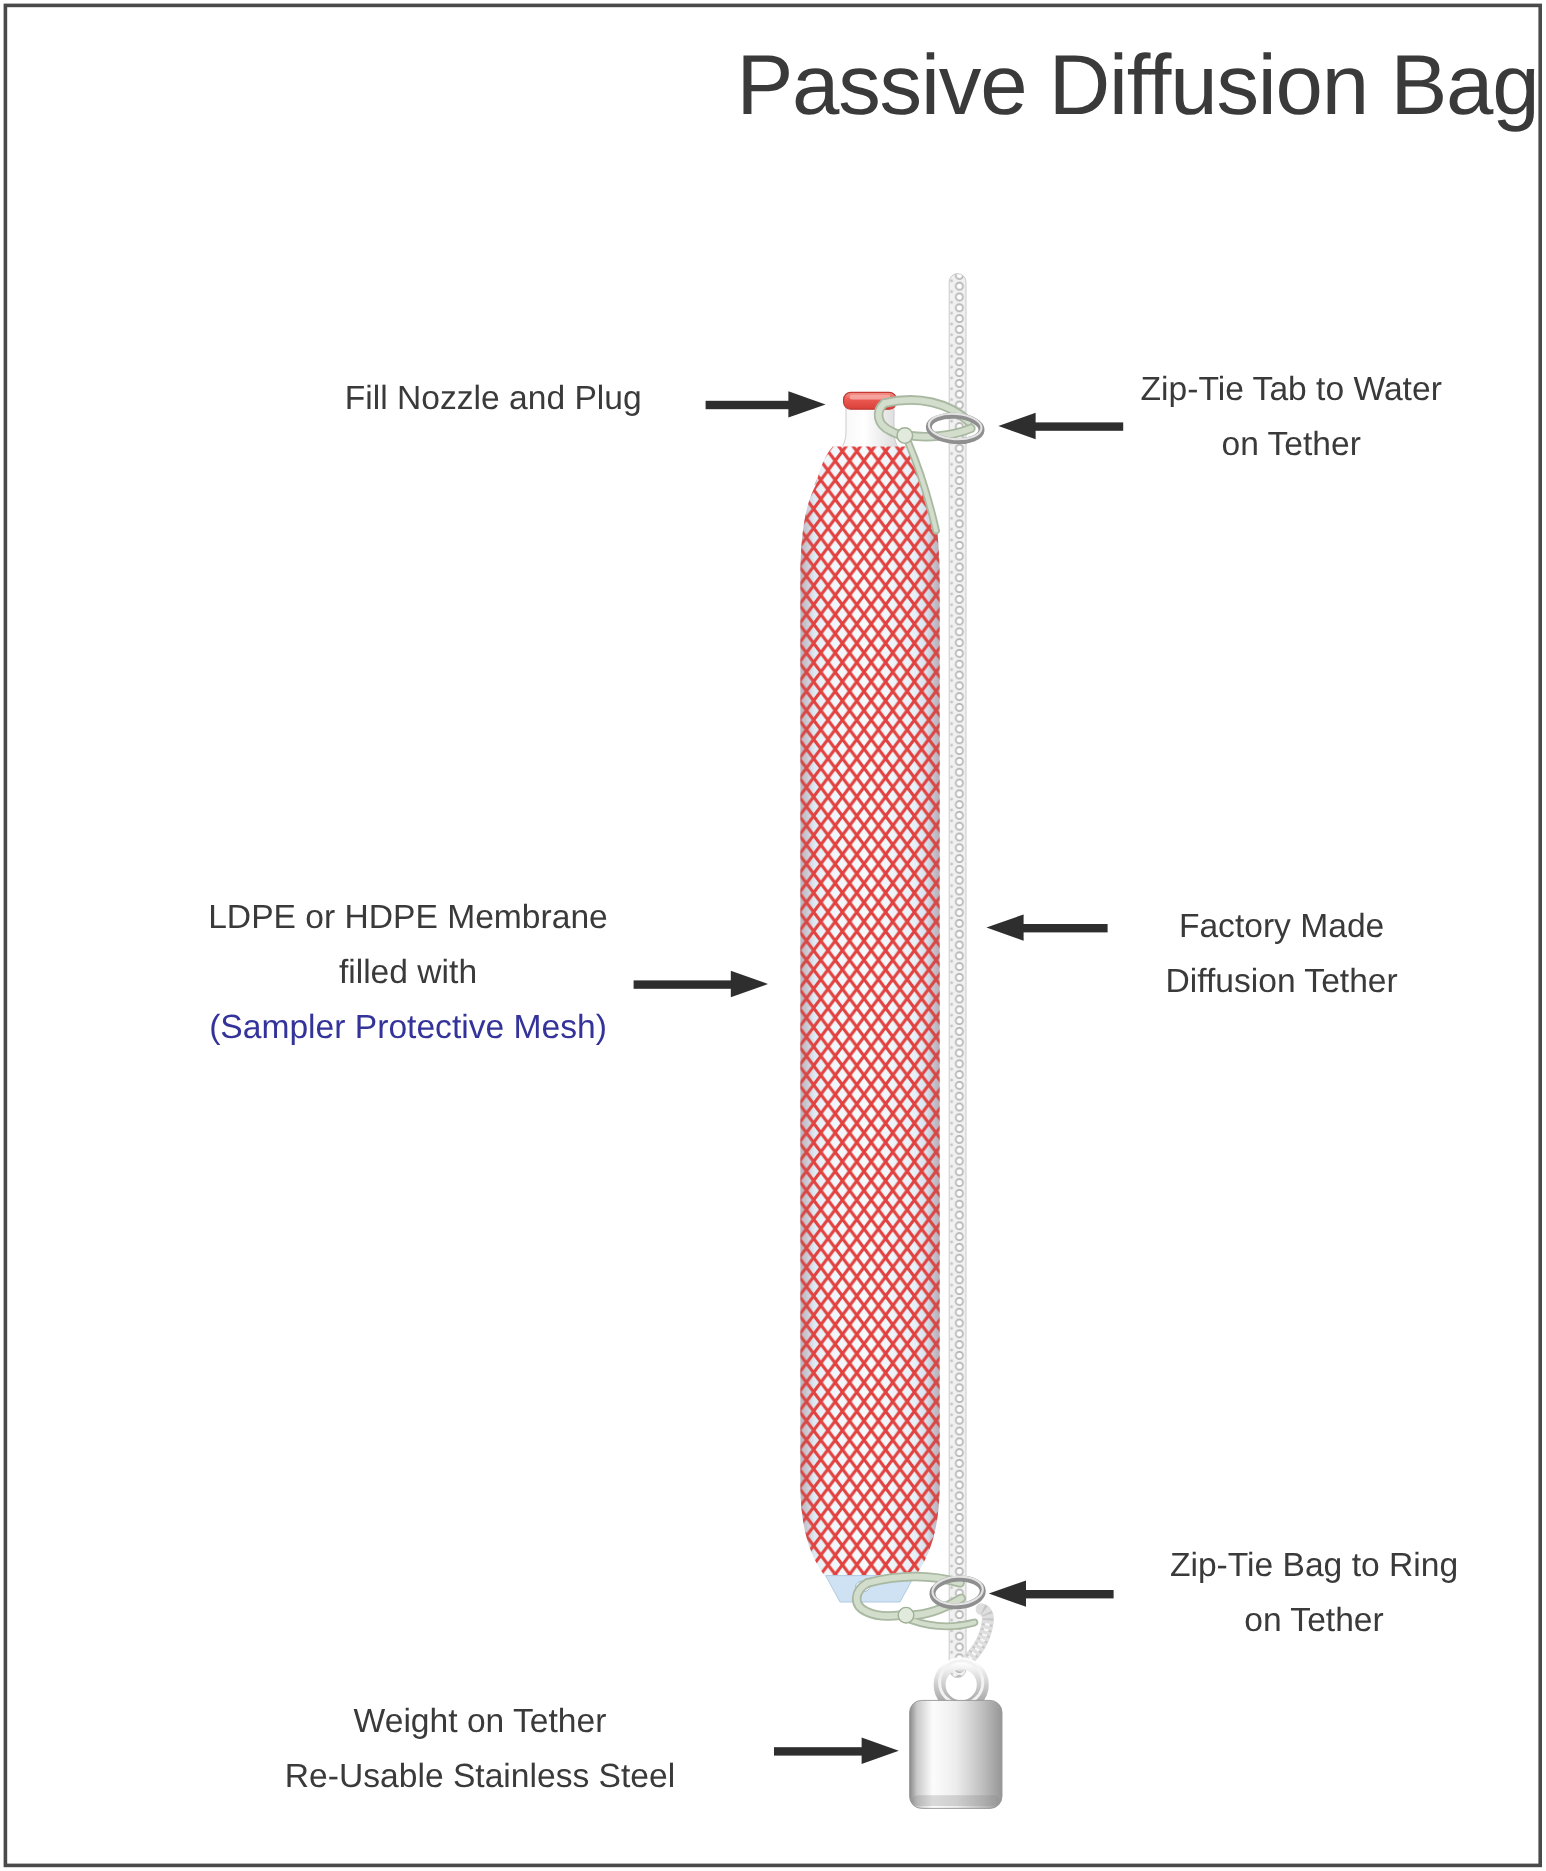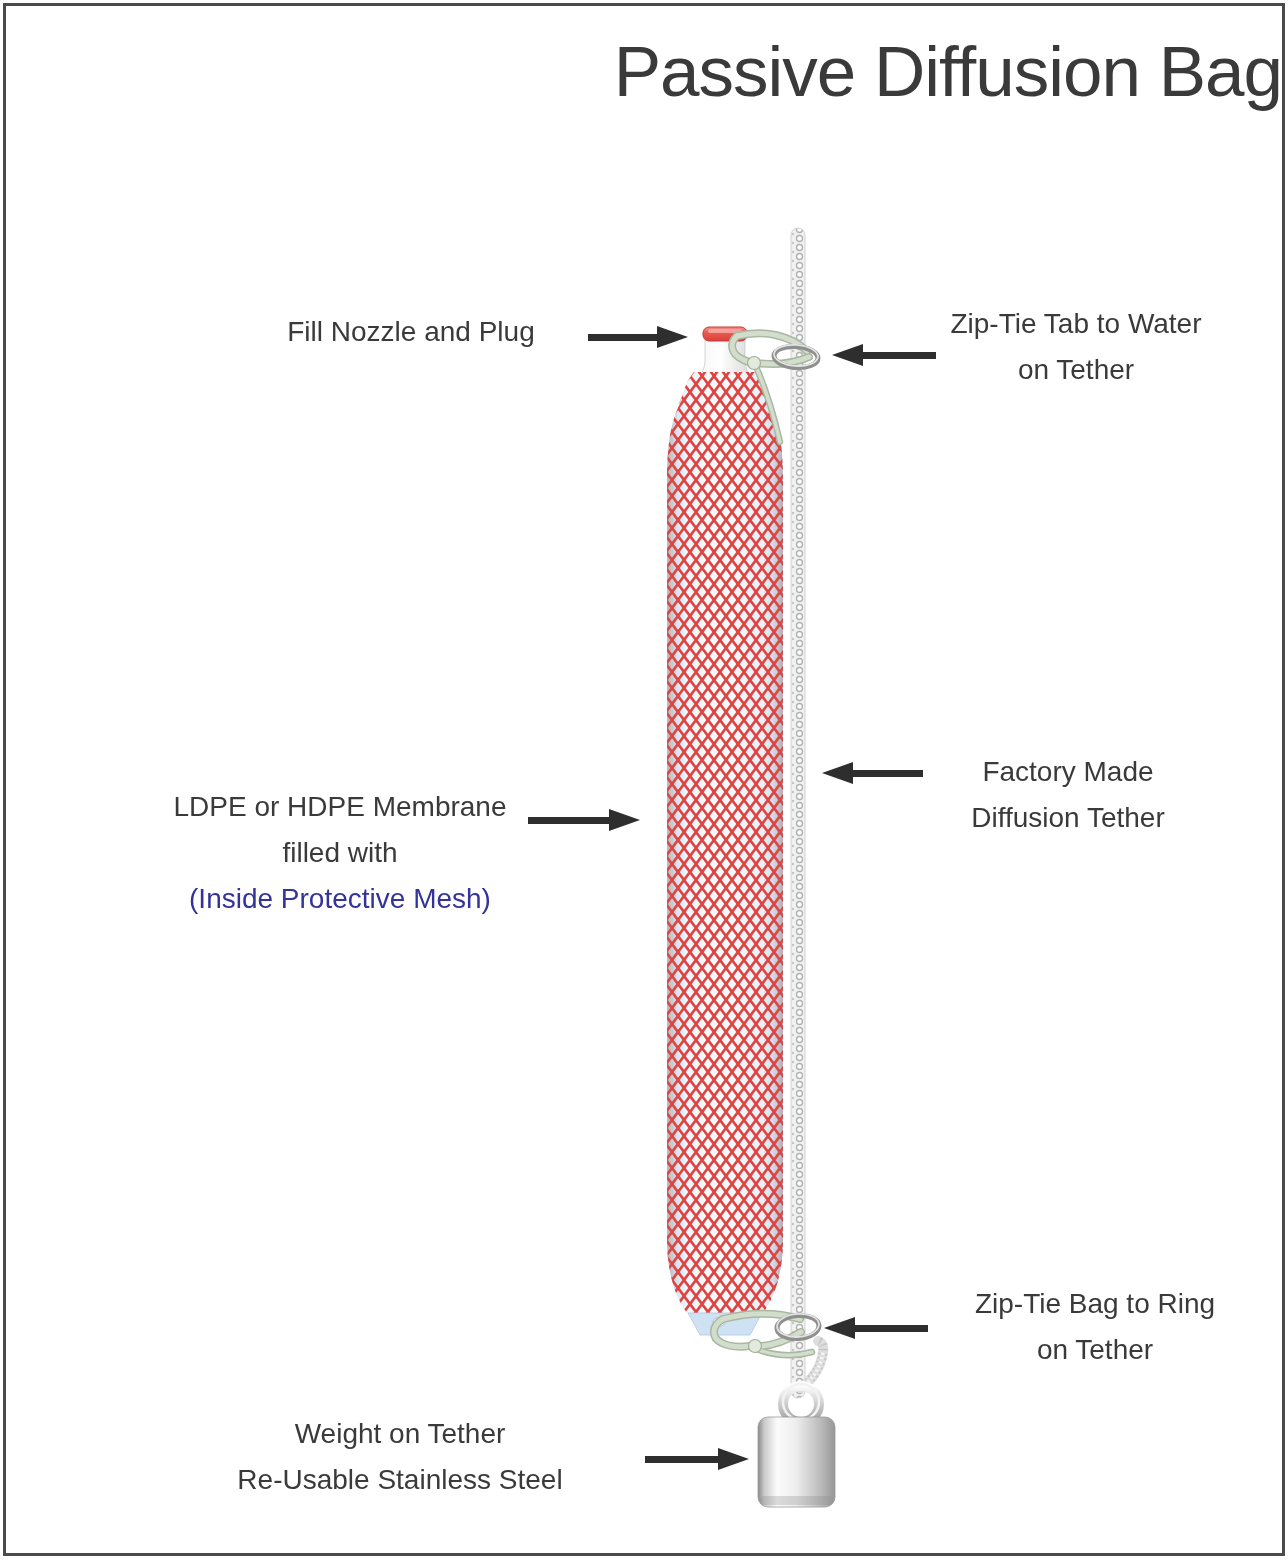--- a/index.html
+++ b/index.html
@@ -184,24 +184,24 @@
 
   <div class="lbl" style="left:205px;top:303px;width:400px;">
     <div>Fill Nozzle and Plug</div>
   </div>
 
   <div class="lbl" style="left:890px;top:295px;width:360px;">
     <div>Zip-Tie Tab to Water</div>
     <div>on Tether</div>
   </div>
 
-  <div class="lbl" style="left:104px;top:735px;width:460px;margin-top:43px;">
+  <div class="lbl" style="left:104px;top:735px;width:460px;">
     <div>LDPE or HDPE Membrane</div>
     <div>filled with</div>
-    <div class="blue">(Inside Protective Mesh)</div>
+    <div class="blue">(Sampler Protective Mesh)</div>
   </div>
 
   <div class="lbl" style="left:882px;top:743px;width:360px;">
     <div>Factory Made</div>
     <div>Diffusion Tether</div>
   </div>
 
   <div class="lbl" style="left:909px;top:1275px;width:360px;">
     <div>Zip-Tie Bag to Ring</div>
     <div>on Tether</div>

